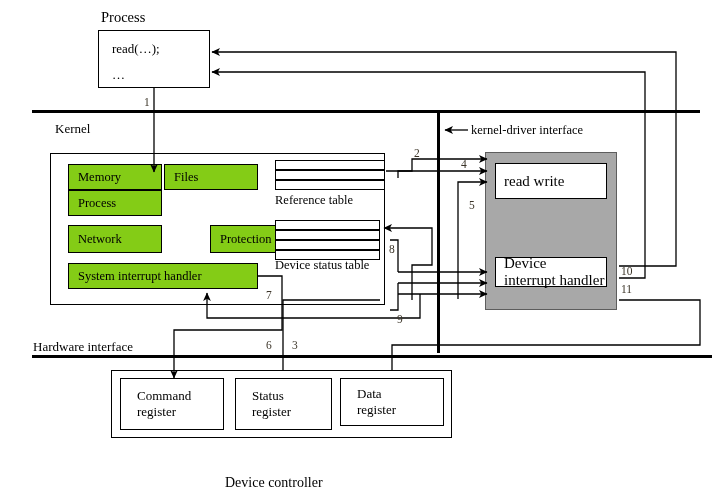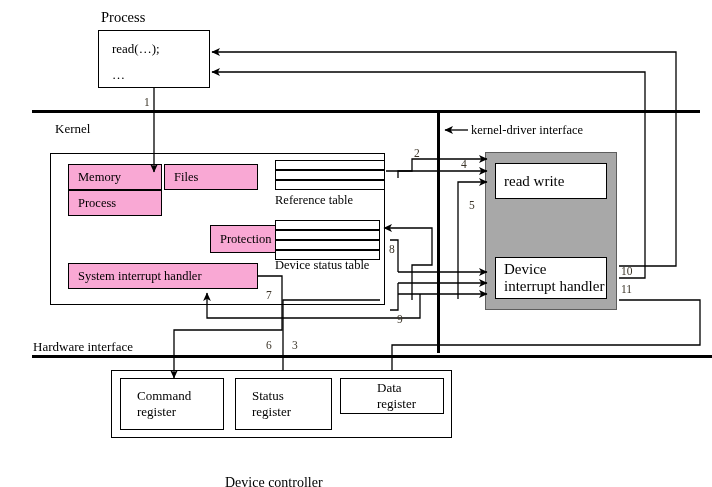--- a/index.html
+++ b/index.html
@@ -1,20 +1,20 @@
 <!DOCTYPE html>
 <html><head>
 <meta charset="utf-8">
 <style>
   html,body{margin:0;padding:0;background:#ffffff;}
   #stage{position:relative;width:712px;height:487px;background:#ffffff;
          font-family:"Liberation Serif","DejaVu Serif",serif;color:#000;overflow:hidden;}
   .lbl{position:absolute;white-space:nowrap;line-height:1.05;}
   .box{position:absolute;border:1px solid #000;background:#fff;box-sizing:border-box;}
-  .cell{position:absolute;border:1px solid #000;background:#f9a8d4;box-sizing:border-box;
+  .cell{position:absolute;border:1px solid #000;background:#84cc16;box-sizing:border-box;
         display:flex;align-items:center;font-size:12.5px;}
   .cell.pad{padding-left:9px;}
   .thick-h{position:absolute;background:#000;height:3px;}
   .thick-v{position:absolute;background:#000;width:3px;}
   .num{position:absolute;font-size:11.5px;color:#3b3428;}
   svg.arrows{position:absolute;left:0;top:0;width:712px;height:487px;overflow:visible;}
   .gray{position:absolute;background:#a8a8a8;border:1px solid #5d5d5d;box-sizing:border-box;}
   .modbox{position:absolute;border:1.5px solid #000;background:#fff;box-sizing:border-box;
           display:flex;align-items:center;padding-left:8px;font-size:15px;}
   .modbox.two{flex-direction:column;align-items:flex-start;justify-content:center;line-height:1.15;}
@@ -37,57 +37,58 @@
 
   <div class="thick-h" style="left:32px;top:110px;width:668px;"></div>
 
   <div class="lbl" style="left:55px;top:122px;font-size:13px;">Kernel</div>
 
   <div class="box" style="left:50px;top:153px;width:335px;height:152px;"></div>
 
   <div class="cell pad" style="left:68px;top:164px;width:94px;height:26px;">Memory</div>
   <div class="cell pad" style="left:68px;top:190px;width:94px;height:26px;">Process</div>
   <div class="cell pad" style="left:164px;top:164px;width:94px;height:26px;">Files</div>
+  <div class="cell pad" style="left:68px;top:225px;width:94px;height:28px;">Network</div>
   <div class="cell pad" style="left:164px;top:225px;width:94px;height:28px;margin-left:46px;">Protection</div>
   <div class="cell pad" style="left:68px;top:263px;width:190px;height:26px;">System interrupt handler</div>
 
   <div class="trow" style="left:275px;top:160px;width:110px;height:10px;"></div>
   <div class="trow" style="left:275px;top:170px;width:110px;height:10px;"></div>
   <div class="trow" style="left:275px;top:180px;width:110px;height:10px;"></div>
   <div class="lbl" style="left:275px;top:194px;font-size:12.5px;">Reference table</div>
 
   <div class="trow" style="left:275px;top:220px;width:105px;height:10px;"></div>
   <div class="trow" style="left:275px;top:230px;width:105px;height:10px;"></div>
   <div class="trow" style="left:275px;top:240px;width:105px;height:10px;"></div>
   <div class="trow" style="left:275px;top:250px;width:105px;height:10px;"></div>
   <div class="lbl" style="left:275px;top:259px;font-size:12.5px;">Device status table</div>
 
   <div class="thick-v" style="left:437px;top:110px;height:243px;"></div>
   <div class="lbl" style="left:471px;top:124px;font-size:12.5px;">kernel-driver interface</div>
 
   <div class="gray" style="left:485px;top:152px;width:132px;height:158px;"></div>
   <div class="modbox" style="left:495px;top:163px;width:112px;height:36px;">read write</div>
-  <div class="modbox two" style="left:495px;top:257px;width:112px;height:42px;">
+  <div class="modbox two" style="left:495px;top:257px;width:112px;height:30px;">
     <span>Device</span>
     <span>interrupt handler</span>
   </div>
 
   <div class="thick-h" style="left:32px;top:355px;width:680px;"></div>
   <div class="lbl" style="left:33px;top:340px;font-size:13px;">Hardware interface</div>
 
   <div class="box" style="left:111px;top:370px;width:341px;height:68px;"></div>
   <div class="regbox" style="left:120px;top:378px;width:104px;height:52px;">
     <span>Command</span>
     <span>register</span>
   </div>
   <div class="regbox" style="left:235px;top:378px;width:97px;height:52px;">
     <span>Status</span>
     <span>register</span>
   </div>
-  <div class="regbox" style="left:340px;top:378px;width:104px;height:36px;padding-left:20px;">
+  <div class="regbox" style="left:340px;top:378px;width:104px;height:48px;">
     <span>Data</span>
     <span>register</span>
   </div>
   <div class="lbl" style="left:225px;top:448px;font-size:14px;margin-top:28px;">Device controller</div>
 
   <svg class="arrows" viewBox="0 0 712 487">
     <defs>
       <marker id="ar" markerWidth="9" markerHeight="9" refX="8" refY="4.5" orient="auto" markerUnits="userSpaceOnUse">
         <path d="M0,0.6 L8.6,4.5 L0,8.4 L2.2,4.5 Z" fill="#000"></path>
       </marker>

